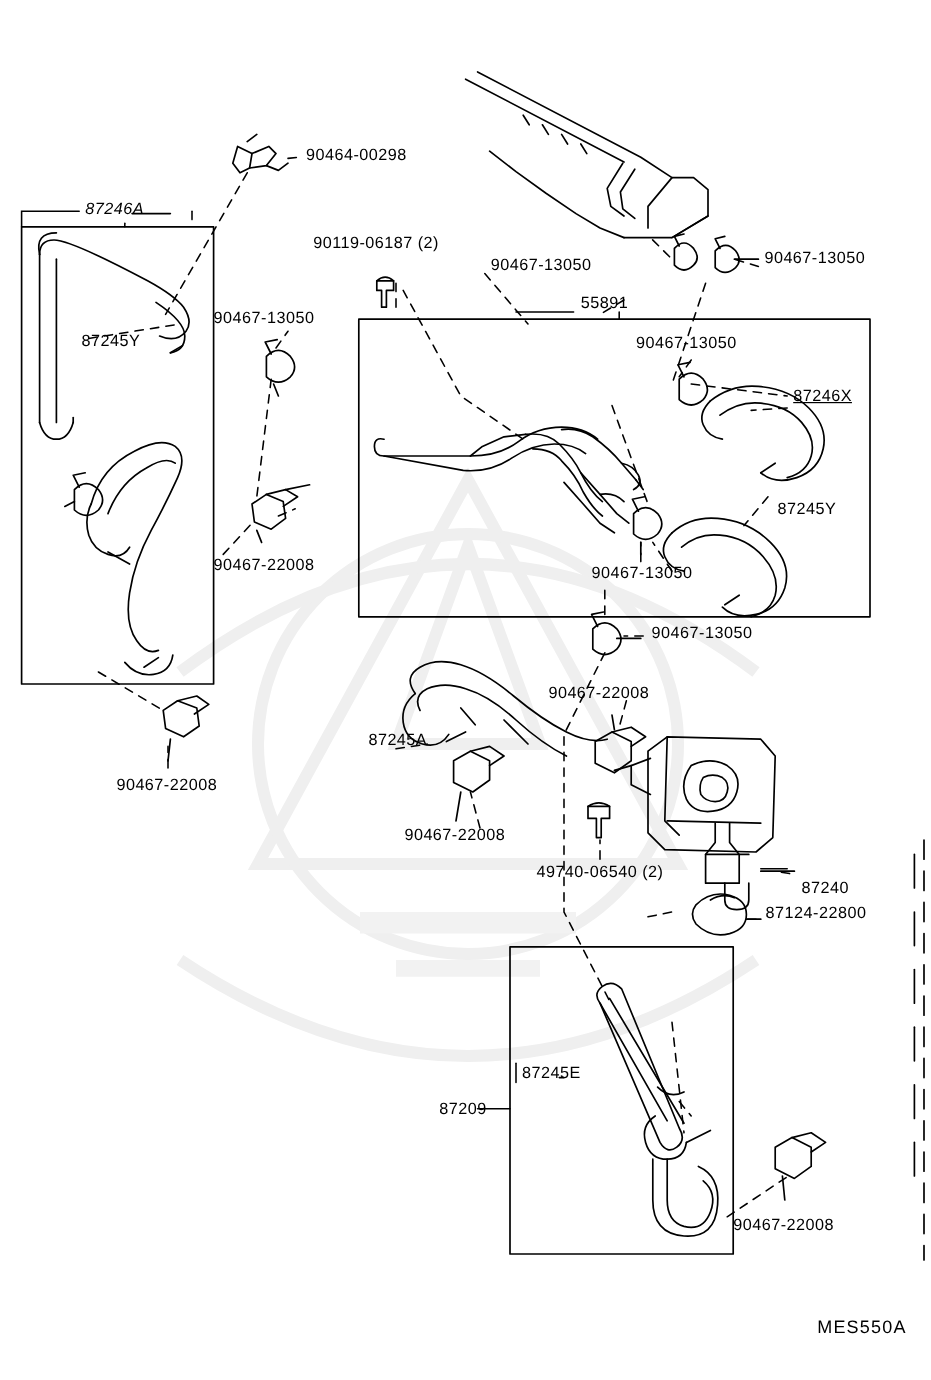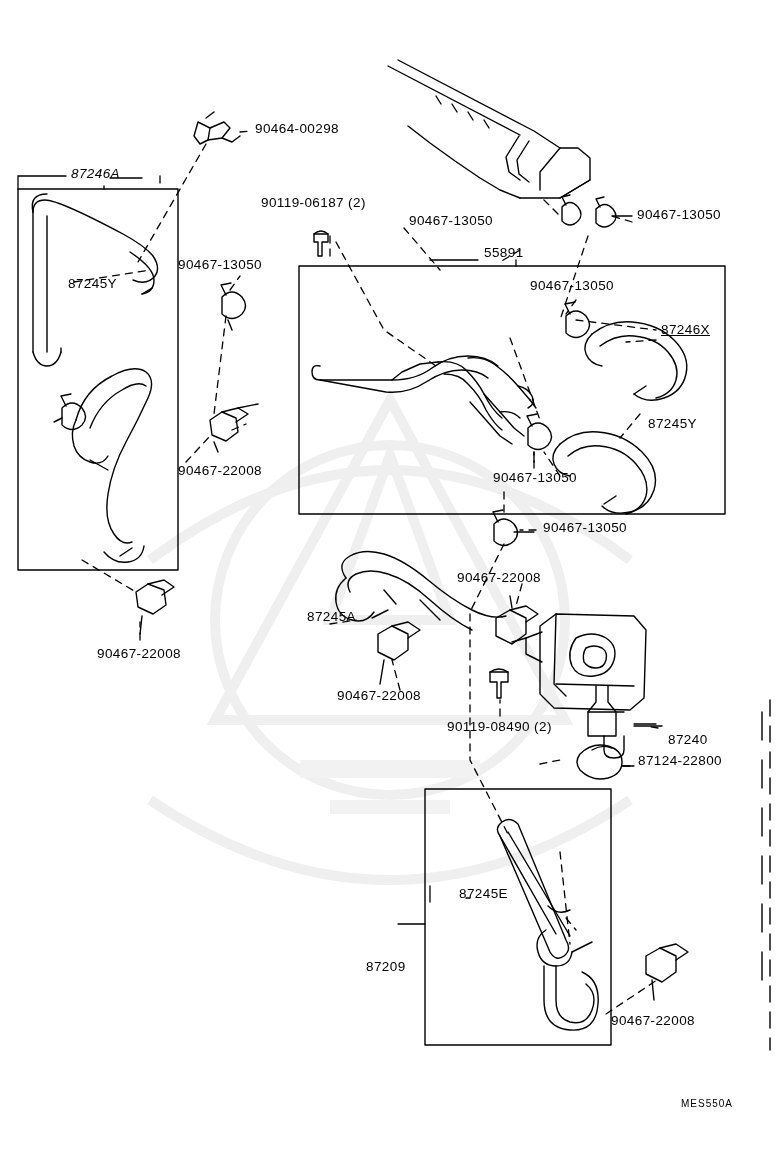--- a/index.html
+++ b/index.html
@@ -30,21 +30,21 @@
     font-size: 14.5px;
     letter-spacing: 0.4px;
     color: #000000;
     white-space: nowrap;
     line-height: 1;
   }
   .code {
     font-size: 13.5px;
   }
   .figcode {
-    font-size: 10px;
+    font-size: 15px;
     letter-spacing: 1px;
   }
   .wm {
     position: absolute;
     left: 0;
     top: 0;
     width: 776px;
     height: 1150px;
     pointer-events: none;
   }
@@ -283,22 +283,22 @@
   <div class="lbl code" style="left:530px; top:279px;">90467-13050</div>
   <div class="lbl code" style="left:661px; top:323px;text-decoration:underline;">87246X</div>
   <div class="lbl code" style="left:648px; top:417px;">87245Y</div>
   <div class="lbl code" style="left:178px; top:464px;">90467-22008</div>
   <div class="lbl code" style="left:493px; top:471px;">90467-13050</div>
   <div class="lbl code" style="left:543px; top:521px;">90467-13050</div>
   <div class="lbl code" style="left:97px; top:647px;">90467-22008</div>
   <div class="lbl code" style="left:457px; top:571px;">90467-22008</div>
   <div class="lbl code" style="left:283px; top:610px;margin-left:24px;">87245A</div>
   <div class="lbl code" style="left:337px; top:689px;">90467-22008</div>
-  <div class="lbl code" style="left:447px; top:720px;">90119-08490 (2)</div>
+  <div class="lbl code" style="left:447px; top:720px;">49740-06540 (2)</div>
   <div class="lbl code" style="left:668px; top:733px;">87240</div>
   <div class="lbl code" style="left:638px; top:754px;">87124-22800</div>
-  <div class="lbl code" style="left:435px; top:887px;margin-left:24px;">87245E</div>
-  <div class="lbl code" style="left:366px; top:917px;margin-top:43px;">87209</div>
+  <div class="lbl code" style="left:435px; top:887px;">87245E</div>
+  <div class="lbl code" style="left:366px; top:917px;">87209</div>
   <div class="lbl code" style="left:611px; top:1014px;">90467-22008</div>
 
   <div class="lbl figcode" style="left:681px; top:1099px;">MES550A</div>
 
 </div>
 
 </body></html>

